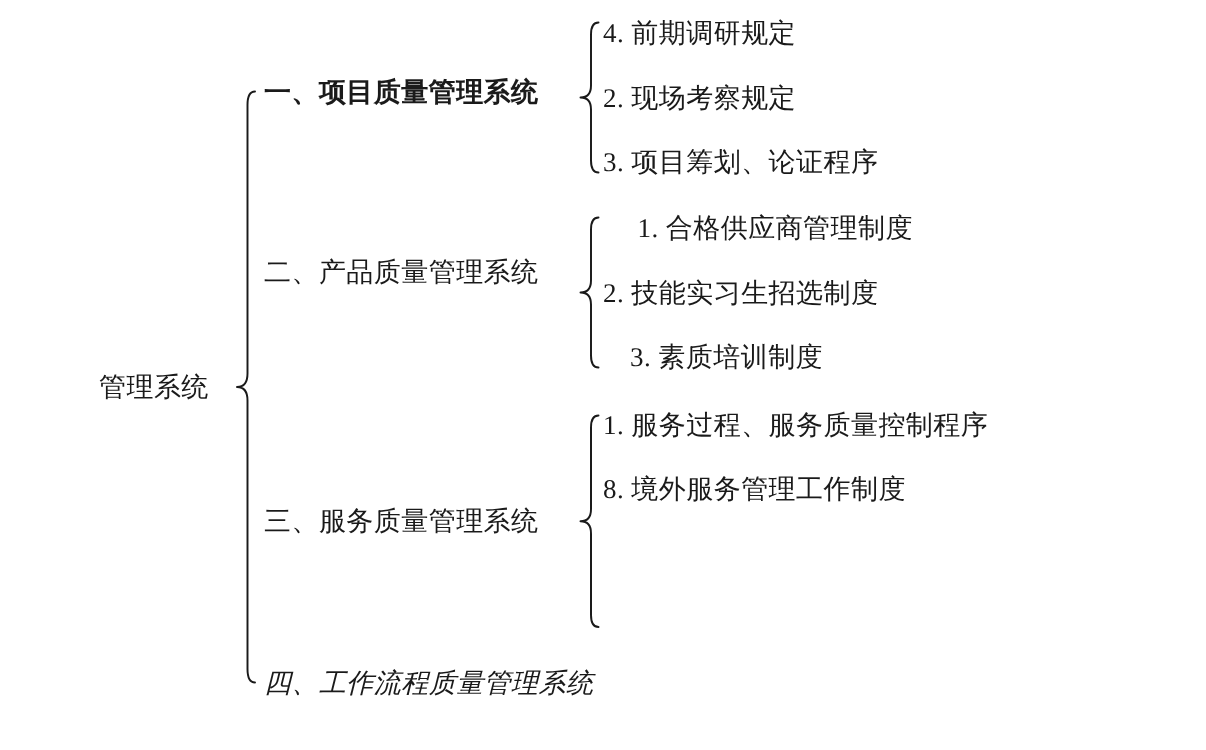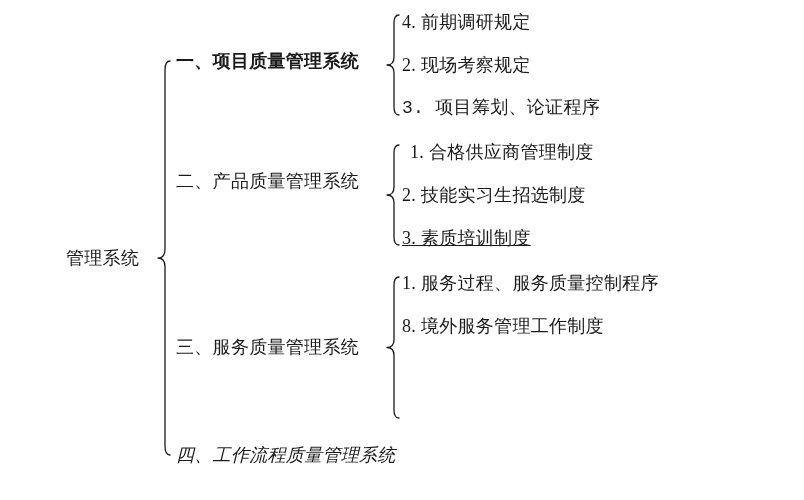--- a/index.html
+++ b/index.html
@@ -42,29 +42,29 @@
   <svg class="brace" style="left:157px; top:60px;" width="14" height="396" viewBox="0 0 14 396">
     <path d="M 13 1 Q 8 1 8 10 L 8 189 Q 8 198 1 198 Q 8 198 8 207 L 8 386 Q 8 395 13 395"></path>
   </svg>
 
   <div class="row" style="left:176px; top:48px;font-weight:bold;">一、项目质量管理系统</div>
   <svg class="brace" style="left:386px; top:14px;" width="14" height="102" viewBox="0 0 14 102">
     <path d="M 13 1 Q 8 1 8 9 L 8 43 Q 8 51 1 51 Q 8 51 8 59 L 8 93 Q 8 101 13 101"></path>
   </svg>
   <div class="row" style="left:402px; top:9px;">4. 前期调研规定</div>
   <div class="row" style="left:402px; top:52px;text-align:center;">2. 现场考察规定</div>
-  <div class="row" style="left:402px; top:95px;font-family:Liberation Mono, monospace;">3. 项目筹划、论证程序</div>
+  <div class="row" style="left:402px; top:95px;">3. 项目筹划、论证程序</div>
 
   <div class="row" style="left:176px; top:168px;">二、产品质量管理系统</div>
   <svg class="brace" style="left:386px; top:144px;" width="14" height="102" viewBox="0 0 14 102">
     <path d="M 13 1 Q 8 1 8 9 L 8 43 Q 8 51 1 51 Q 8 51 8 59 L 8 93 Q 8 101 13 101"></path>
   </svg>
-  <div class="row" style="left:410px; top:139px;">1. 合格供应商管理制度</div>
+  <div class="row" style="left:425px; top:139px;">1. 合格供应商管理制度</div>
   <div class="row" style="left:402px; top:182px;">2. 技能实习生招选制度</div>
-  <div class="row" style="left:402px; top:225px;text-decoration:underline;">3. 素质培训制度</div>
+  <div class="row" style="left:420px; top:225px;">3. 素质培训制度</div>
 
   <div class="row" style="left:176px; top:334px;">三、服务质量管理系统</div>
   <svg class="brace" style="left:386px; top:276px;" width="14" height="143" viewBox="0 0 14 143">
     <path d="M 13 1 Q 8 1 8 9 L 8 63.5 Q 8 71.5 1 71.5 Q 8 71.5 8 79.5 L 8 134 Q 8 142 13 142"></path>
   </svg>
   <div class="row" style="left:402px; top:270px;">1. 服务过程、服务质量控制程序</div>
   <div class="row" style="left:402px; top:313px;">8. 境外服务管理工作制度</div>
 
   <div class="row" style="left:176px; top:442px;font-style:italic;">四、工作流程质量管理系统</div>
 

